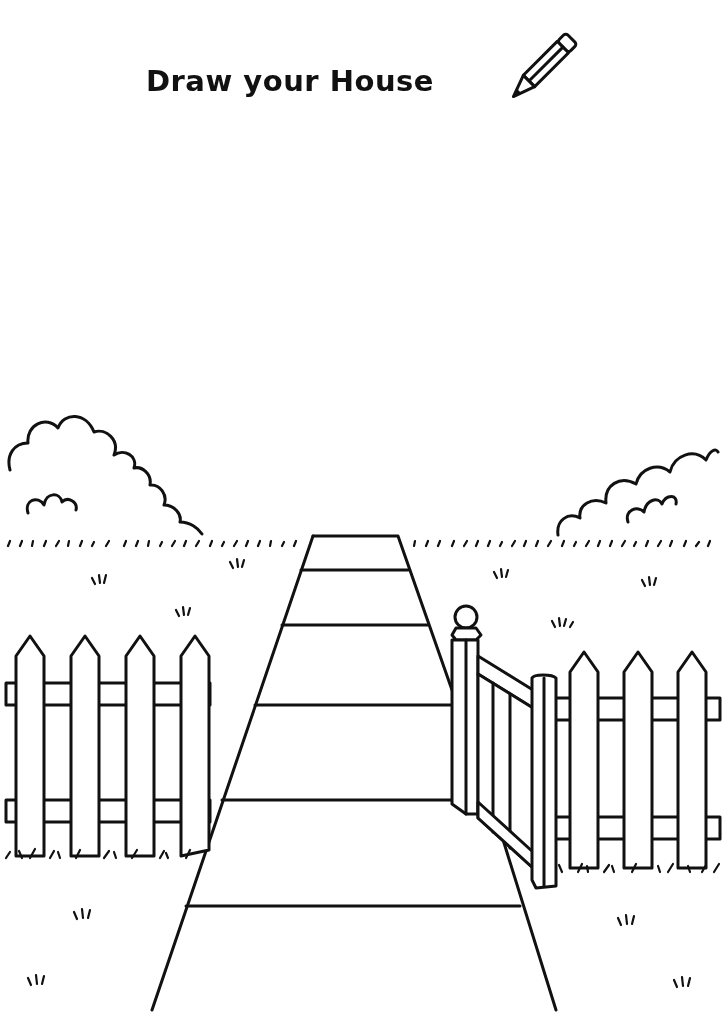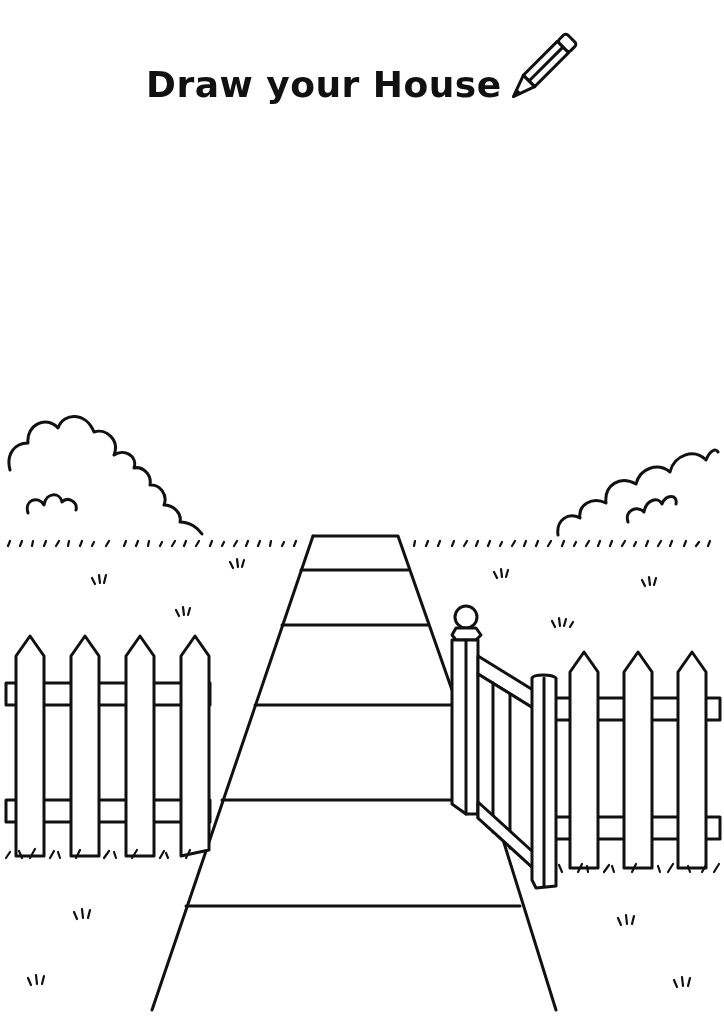--- a/index.html
+++ b/index.html
@@ -1,19 +1,19 @@
 <!DOCTYPE html>
 <html><head>
   <meta charset="utf-8">
   <style>
     html, body { margin: 0; padding: 0; background: #ffffff; }
     body { width: 724px; height: 1024px; position: relative; overflow: hidden; }
     .title {
       position: absolute; left: 146px; top: 64px;
-      font-family: "DejaVu Sans", sans-serif; font-size: 36px; font-weight: bold;
+      font-family: "DejaVu Sans", sans-serif; font-size: 29px; font-weight: bold;
       color: #111111; letter-spacing: 0.5px; white-space: nowrap; text-align: right;
     }
     .pencil { position: absolute; left: 500px; top: 28px; width: 82px; height: 82px; }
     .scene { position: absolute; left: 0; top: 0; width: 724px; height: 1024px; }
     svg .ln { fill: none; stroke: #111111; stroke-width: 3; stroke-linecap: round; stroke-linejoin: round; }
     svg .fl { fill: #ffffff; stroke: #111111; stroke-width: 3; stroke-linejoin: round; }
     svg .gr { fill: none; stroke: #111111; stroke-width: 2.2; stroke-linecap: round; }
   </style>
 </head>
 <body>

